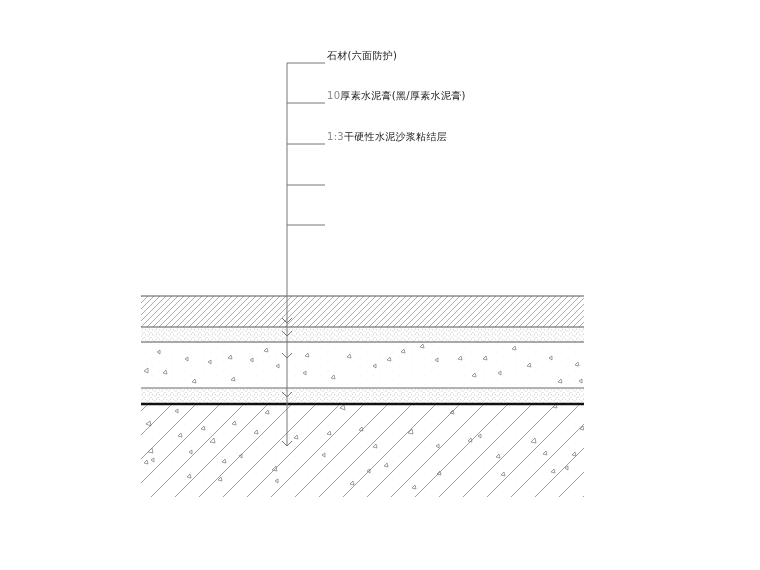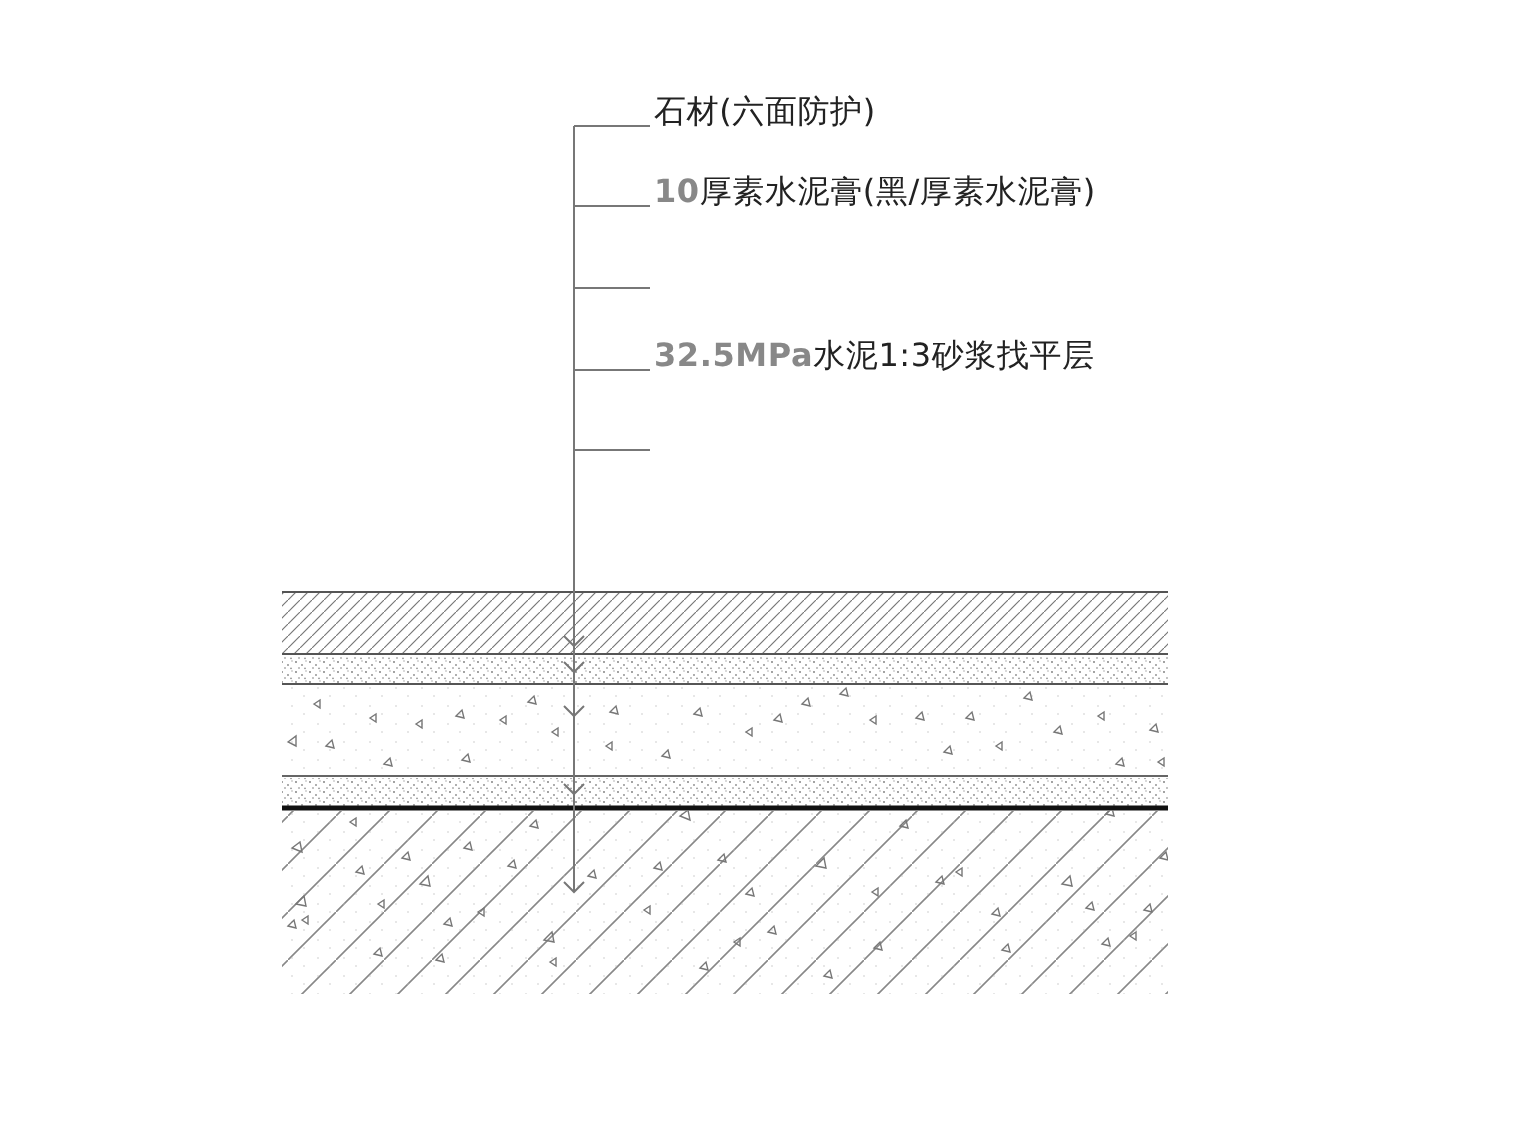--- a/index.html
+++ b/index.html
@@ -1,18 +1,18 @@
 <!DOCTYPE html>
 <html><head>
 <meta charset="utf-8">
 <style>
   html, body { margin: 0; padding: 0; background: #ffffff; }
   #canvas { position: relative; width: 760px; height: 570px; background: #ffffff; overflow: hidden; font-family: "DejaVu Sans", sans-serif; }
-  .label { position: absolute; left: 327px; font-size: 16px; color: #222; white-space: nowrap; line-height: 18px; letter-spacing: 0.3px; }
-  .label .num { color: #888; font-family: "DejaVu Sans", sans-serif; font-weight: bold; }
+  .label { position: absolute; left: 327px; font-size: 10px; color: #222; white-space: nowrap; line-height: 18px; letter-spacing: 0.3px; }
+  .label .num { color: #888; font-family: "DejaVu Sans", sans-serif; font-weight: normal; }
   svg { position: absolute; left: 0; top: 0; }
 </style>
 </head>
 <body>
 
 <div id="canvas">
   <svg width="760" height="570" viewBox="0 0 760 570">
     <defs>
       <pattern id="hatchFine" patternUnits="userSpaceOnUse" width="6" height="6" patternTransform="rotate(0)">
         <line x1="0" y1="6" x2="6" y2="0" stroke="#777" stroke-width="0.6"></line>
@@ -156,16 +156,16 @@
       <path d="M282 441 l5 5 l5 -5"></path>
     </g>
   </svg>
 
   <div class="label" style="top:47px">
     <span class="num"></span><span>石材(六面防护)</span>
   </div>
   <div class="label" style="top:87px">
     <span class="num">10</span><span>厚素水泥膏(黑/厚素水泥膏)</span>
   </div>
-  <div class="label" style="top:169px">
-    <span class="num">32.5MPa</span><span>水泥1:3砂浆找平层</span>
+  <div class="label" style="top:128px">
+    <span class="num">1:3</span><span>干硬性水泥沙浆粘结层</span>
   </div>
 </div>
 
 </body></html>

